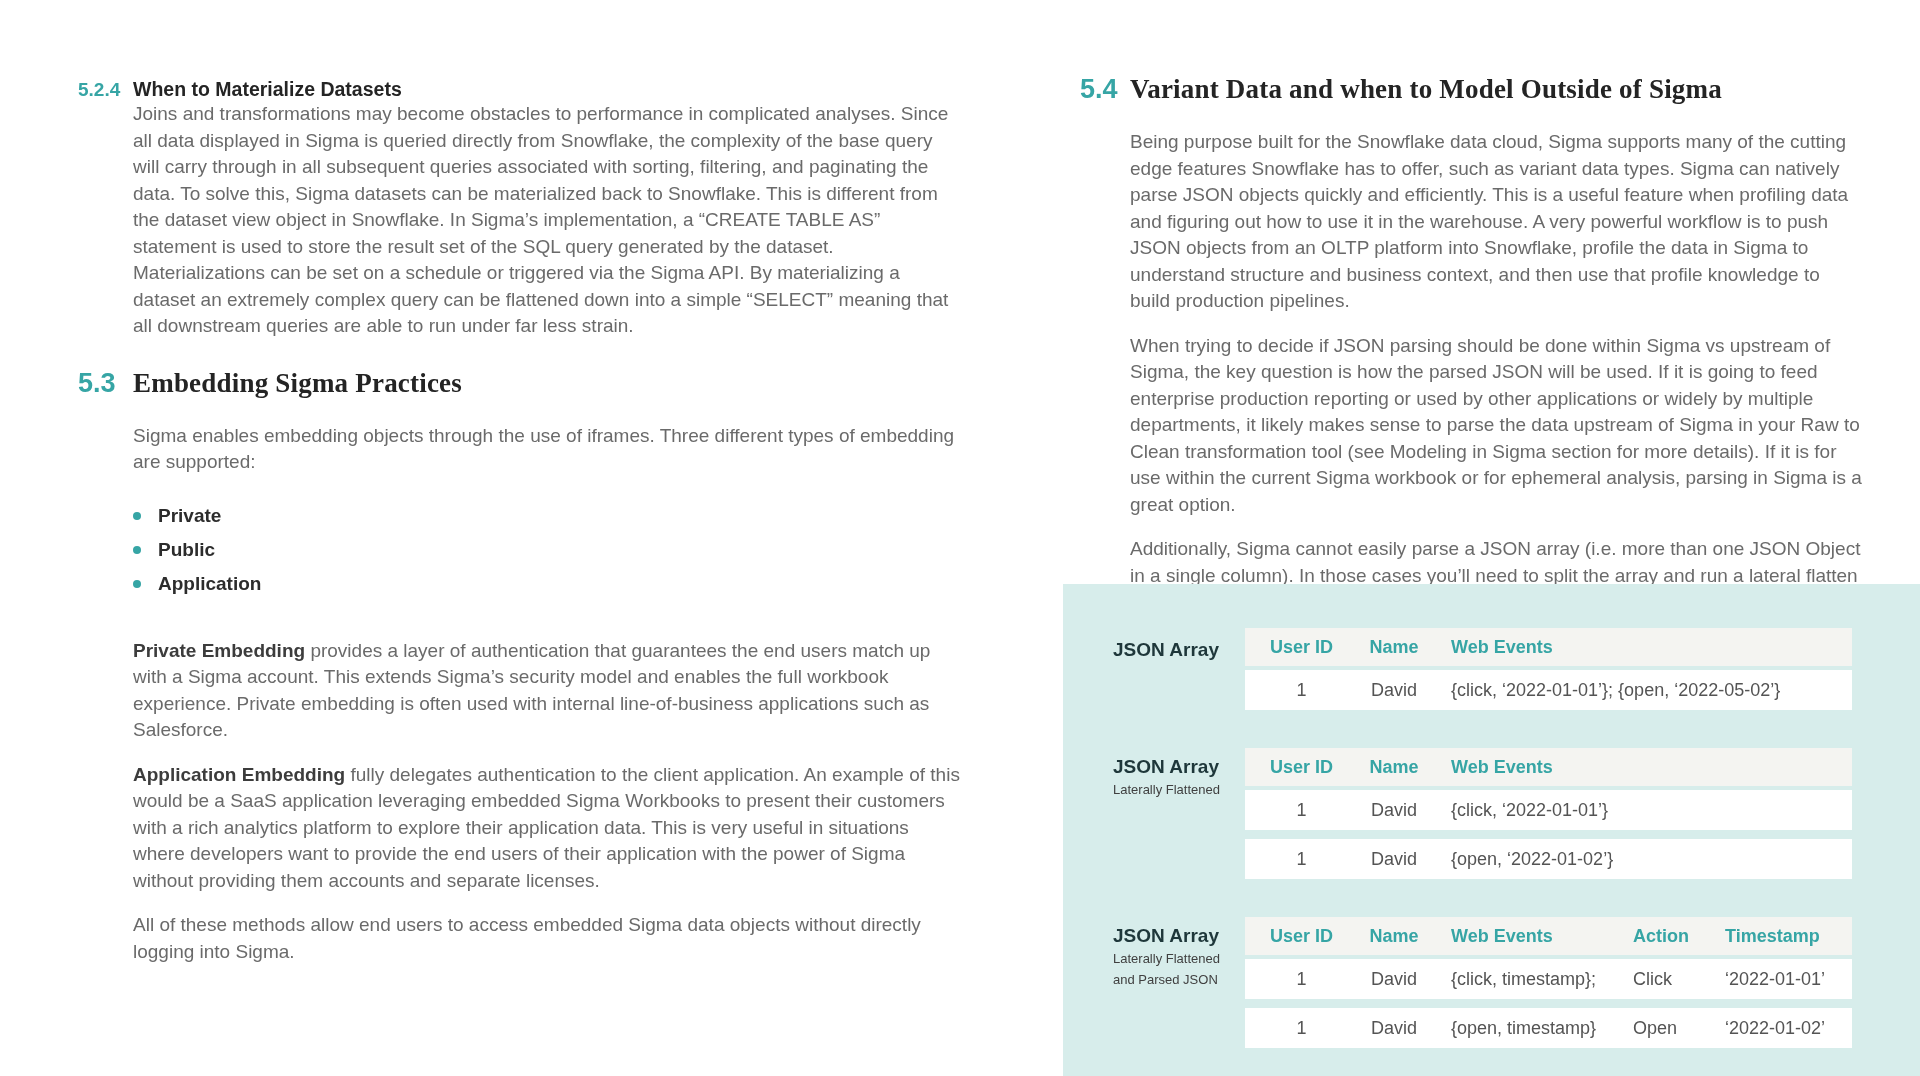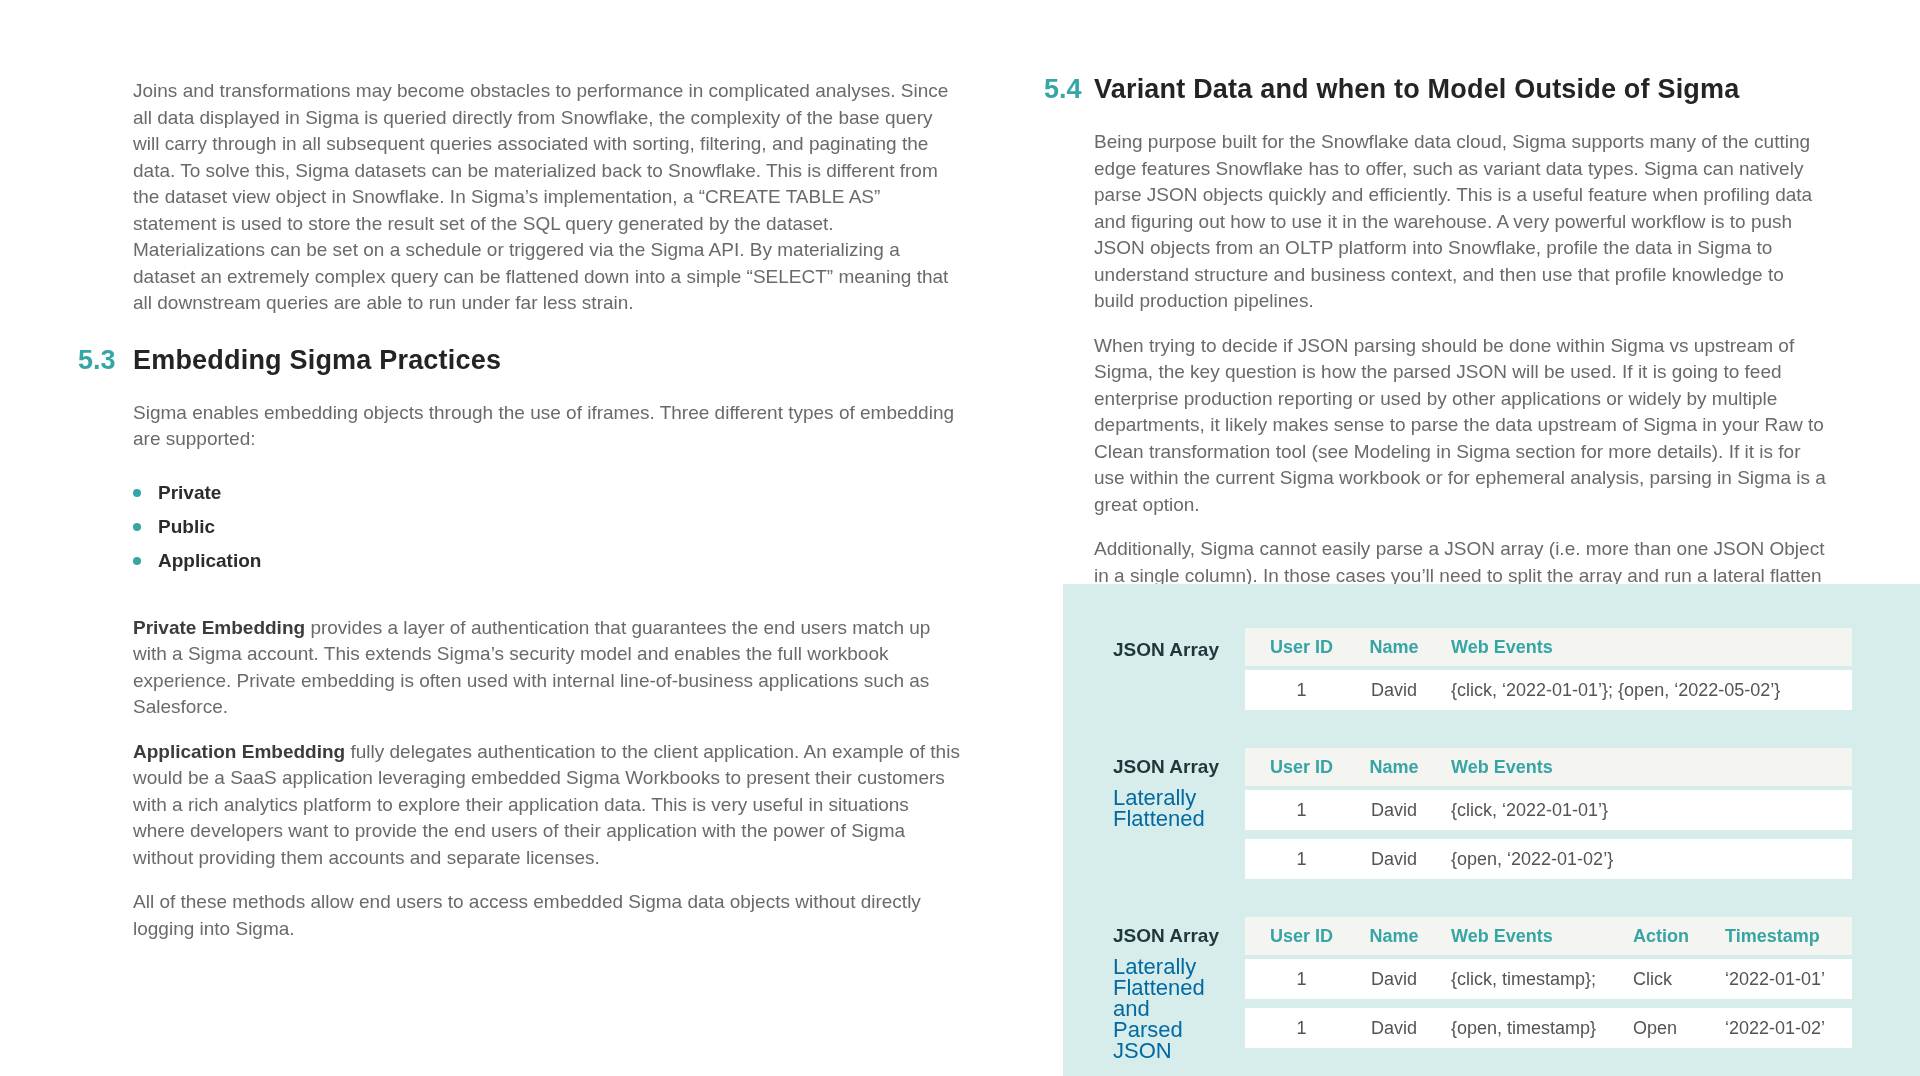--- a/index.html
+++ b/index.html
@@ -7,31 +7,31 @@
     width: 1920px; height: 1076px;
     background: #ffffff;
     font-family: "Liberation Sans", sans-serif;
     position: relative;
     overflow: hidden;
     -webkit-font-smoothing: antialiased;
   }
 
   
   .col-left  { position: absolute; left: 78px;  top: 78px;  width: 884px; }
-  .col-right { position: absolute; left: 1044px; top: 74px; width: 790px; }
+  .col-right { position: absolute; left: 1080px; top: 74px; width: 790px; }
 
   
   .sec-head-sm { display: flex; align-items: baseline; }
   .sec-num-sm  { color: #36a5a5; font-weight: bold; font-size: 19px; width: 55px; flex: none; }
   .sec-title-sm{ color: #242424; font-weight: bold; font-size: 19.5px; }
 
   .sec-head-lg { display: flex; align-items: baseline; margin: 28px 0 24px 0; }
   .sec-num-lg  { color: #36a5a5; font-weight: bold; font-size: 27px; width: 55px; flex: none; }
   .col-right .sec-num-lg { width: 50px; }
-  .sec-title-lg{ color: #242424; font-weight: bold; font-size: 27px; letter-spacing: 0.2px; }
+  .sec-title-lg{ color: #242424; font-weight: bold; font-size: 27px; letter-spacing: 0.2px; font-family: Liberation Serif, serif; }
 
   .indent { margin-left: 55px; }
   .col-right .indent { margin-left: 50px; width: 735px; }
 
   p.body {
     font-size: 19px; line-height: 26.5px; color: #6a6a6a;
     margin: 0 0 18px 0;
   }
   .col-left p.body { }
   .col-left p.body + p.body { margin-top: 0; }
@@ -48,21 +48,21 @@
     position: absolute;
     left: 1063px; top: 584px;
     width: 857px; height: 492px;
     background: #d7edeb;
     box-sizing: border-box;
     padding: 44px 0 0 50px;
   }
   .tbl-group { display: flex; margin-bottom: 29px; }
   .tbl-label { width: 132px; flex: none; padding-top: 7px; }
   .tbl-label .lbl-bold { font-size: 19px; font-weight: bold; color: #1e373a; line-height: 23px; }
-  .tbl-label .lbl-sub  { font-size: 22px; color: #0369a1; line-height: 21px; margin-top: 9px; width: 110px; }
+  .tbl-label .lbl-sub  { font-size: 13px; color: #404040; line-height: 21px; margin-top: 1px; width: 110px; }
 
   .tbl { width: 607px; }
   .tr { display: flex; }
   .tr.head { background: #f4f4f1; height: 38px; margin-bottom: 4px; }
   .tr.data { background: #ffffff; height: 40px; margin-bottom: 9px; }
   .td { display: flex; align-items: center; font-size: 18px; box-sizing: border-box; padding-left: 23px; }
   .tr.head .td { color: #36a5a5; font-weight: bold; }
   .tr.data .td { color: #545454; }
 
   .c-user { width: 90px;  justify-content: center; flex: none; }
@@ -70,20 +70,24 @@
   .c-web  { flex: 1; padding-left: 21px; }
   .tbl.five .c-web { flex: none; width: 190px; padding-left: 21px; }
   .c-act  { width: 90px; flex: none; padding-left: 13px; }
   .c-ts   { flex: 1; padding-left: 15px; }
 </style>
 </head>
 <body>
 
 <div class="col-left">
 
+  <div class="sec-head-sm">
+    <span class="sec-num-sm">5.2.4</span>
+    <span class="sec-title-sm">When to Materialize Datasets</span>
+  </div>
   <div class="indent">
     <p class="body">Joins and transformations may become obstacles to performance in complicated analyses. Since all data displayed in Sigma is queried directly from Snowflake, the complexity of the base query will carry through in all subsequent queries associated with sorting, filtering, and paginating the data. To solve this, Sigma datasets can be materialized back to Snowflake. This is different from the dataset view object in Snowflake. In Sigma’s implementation, a “CREATE TABLE AS” statement is used to store the result set of the SQL query generated by the dataset. Materializations can be set on a schedule or triggered via the Sigma API. By materializing a dataset an extremely complex query can be flattened down into a simple “SELECT” meaning that all downstream queries are able to run under far less strain.</p>
   </div>
 
   <div class="sec-head-lg">
     <span class="sec-num-lg">5.3</span>
     <span class="sec-title-lg">Embedding Sigma Practices</span>
   </div>
   <div class="indent">
     <p class="body" style="margin-top:0;">Sigma enables embedding objects through the use of iframes. Three different types of embedding are supported:</p>

